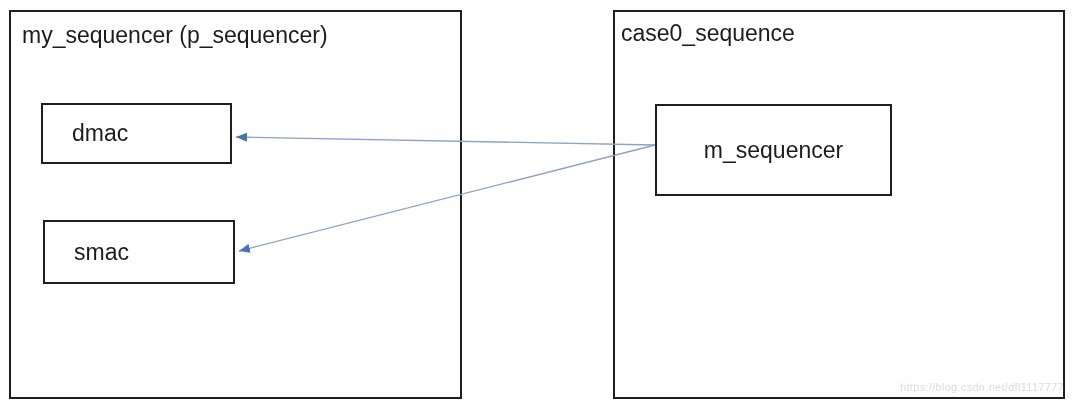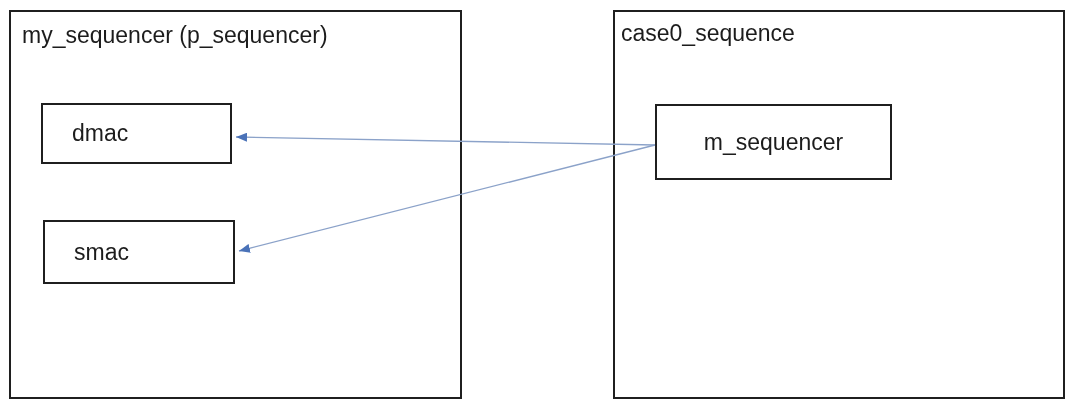--- a/index.html
+++ b/index.html
@@ -82,28 +82,29 @@
     <span>dmac</span>
   </div>
 
   <div class="node-box node-left" style="left:43px; top:220px; width:192px; height:64px;">
     <span>smac</span>
   </div>
 
   <div class="container-box" style="left:613px; top:10px; width:452px; height:389px;"></div>
   <div class="container-title" style="left:621px; top:20px;">case0_sequence</div>
 
-  <div class="node-box node-center" style="left:655px; top:104px; width:237px; height:76px;">
+  <div class="node-box node-center" style="left:655px; top:104px; width:237px; height:92px;">
     <span>m_sequencer</span>
   </div>
 
   <svg id="arrow-layer" viewBox="0 0 1080 411" xmlns="http://www.w3.org/2000/svg">
     <defs>
       <marker id="arrowhead" viewBox="0 0 11 9" refX="11" refY="4.5" markerWidth="11" markerHeight="9" markerUnits="userSpaceOnUse" orient="auto">
         <path d="M11,0 L0,4.5 L11,9 Z" transform="rotate(180 5.5 4.5)" fill="#4a72b8"></path>
       </marker>
     </defs>
     <line x1="655" y1="145" x2="236" y2="137" stroke-width="1.3" marker-end="url(#arrowhead)" stroke="#8ba2c9"></line>
     <line x1="655" y1="145" x2="239" y2="251" stroke-width="1.3" marker-end="url(#arrowhead)" stroke="#8ba2c9"></line>
   </svg>
 
+  <div class="watermark">https://blog.csdn.net/dfl1117777</div>
 
 </div>
 
 </body></html>

